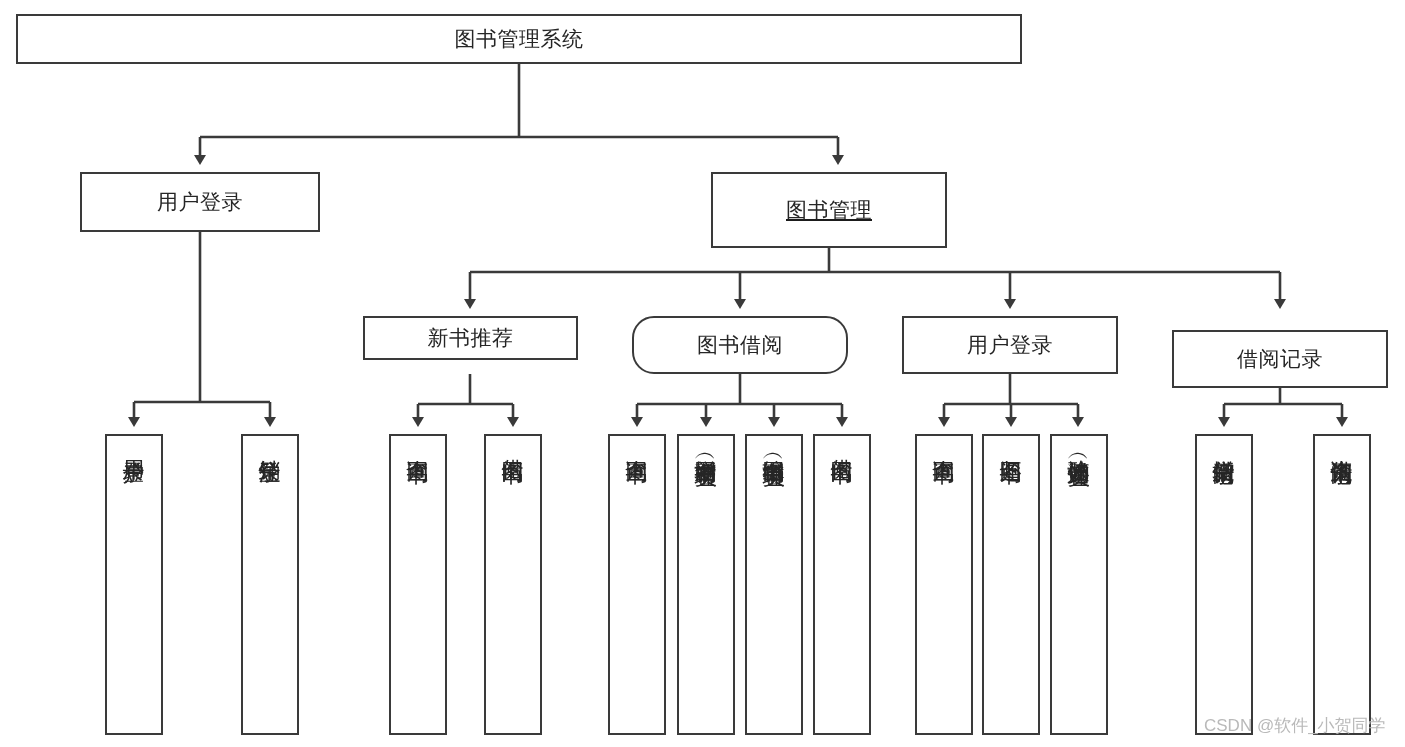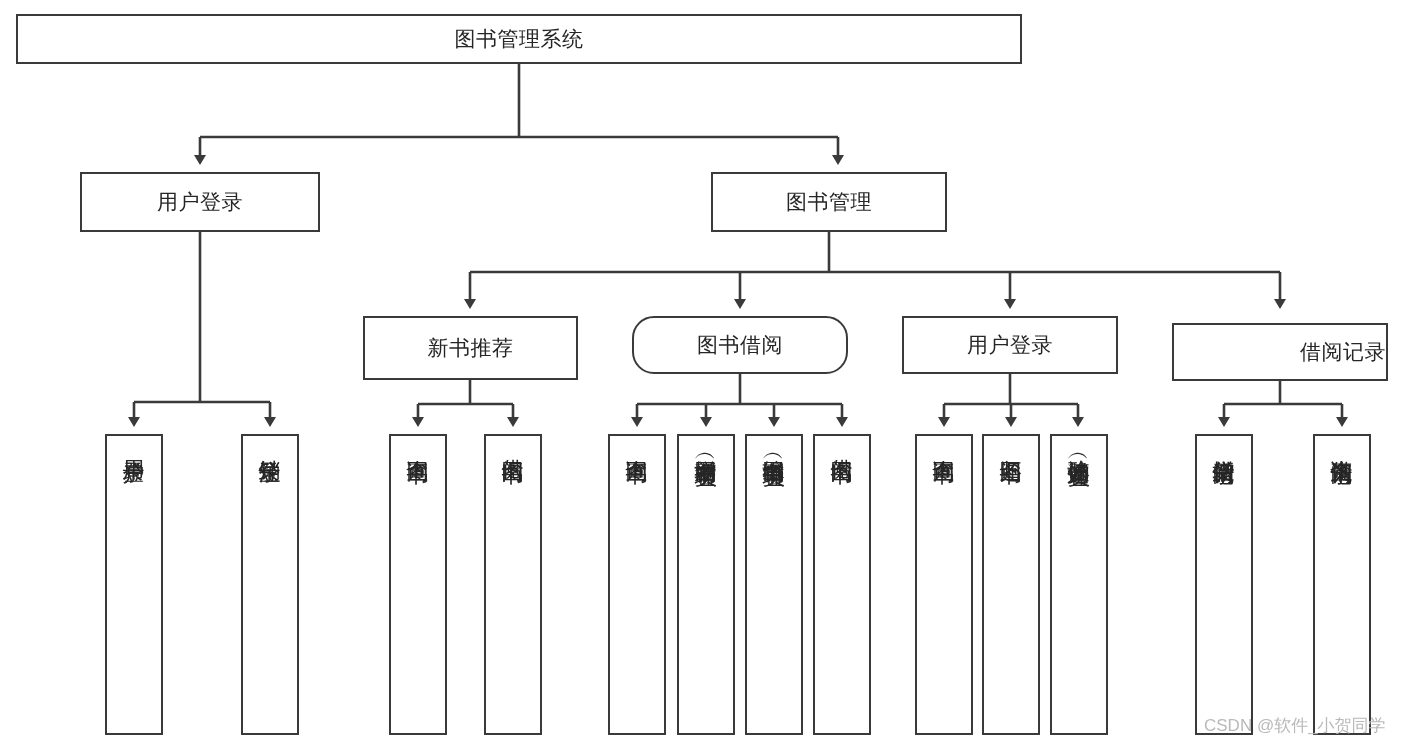--- a/index.html
+++ b/index.html
@@ -125,34 +125,34 @@
     </g>
   </svg>
 
   <div class="node-box" style="left:16px; top:14px; width:1006px; height:50px;">
     <span class="node-label">图书管理系统</span>
   </div>
 
   <div class="node-box" style="left:80px; top:172px; width:240px; height:60px;">
     <span class="node-label">用户登录</span>
   </div>
-  <div class="node-box" style="left:711px; top:172px; width:236px; height:60px;">
+  <div class="node-box" style="left:711px; top:172px; width:236px; height:76px;text-decoration:underline;">
     <span class="node-label">图书管理</span>
   </div>
 
-  <div class="node-box" style="left:363px; top:316px; width:215px; height:64px;">
+  <div class="node-box" style="left:363px; top:316px; width:215px; height:44px;">
     <span class="node-label">新书推荐</span>
   </div>
   <div class="node-box" style="left:632px; top:316px; width:216px; height:58px;border-radius:22px;">
     <span class="node-label">图书借阅</span>
   </div>
   <div class="node-box" style="left:902px; top:316px; width:216px; height:58px;">
     <span class="node-label">用户登录</span>
   </div>
-  <div class="node-box" style="left:1172px; top:323px; width:216px; height:58px;justify-content:flex-end;">
+  <div class="node-box" style="left:1172px; top:330px; width:216px; height:58px;">
     <span class="node-label">借阅记录</span>
   </div>
 
   <div class="leaf-box" style="left:105px; top:434px; width:58px; height:301px;">
     <span class="leaf-label">用户登录</span>
   </div>
   <div class="leaf-box" style="left:241px; top:434px; width:58px; height:301px;">
     <span class="leaf-label">注销登录</span>
   </div>
 

